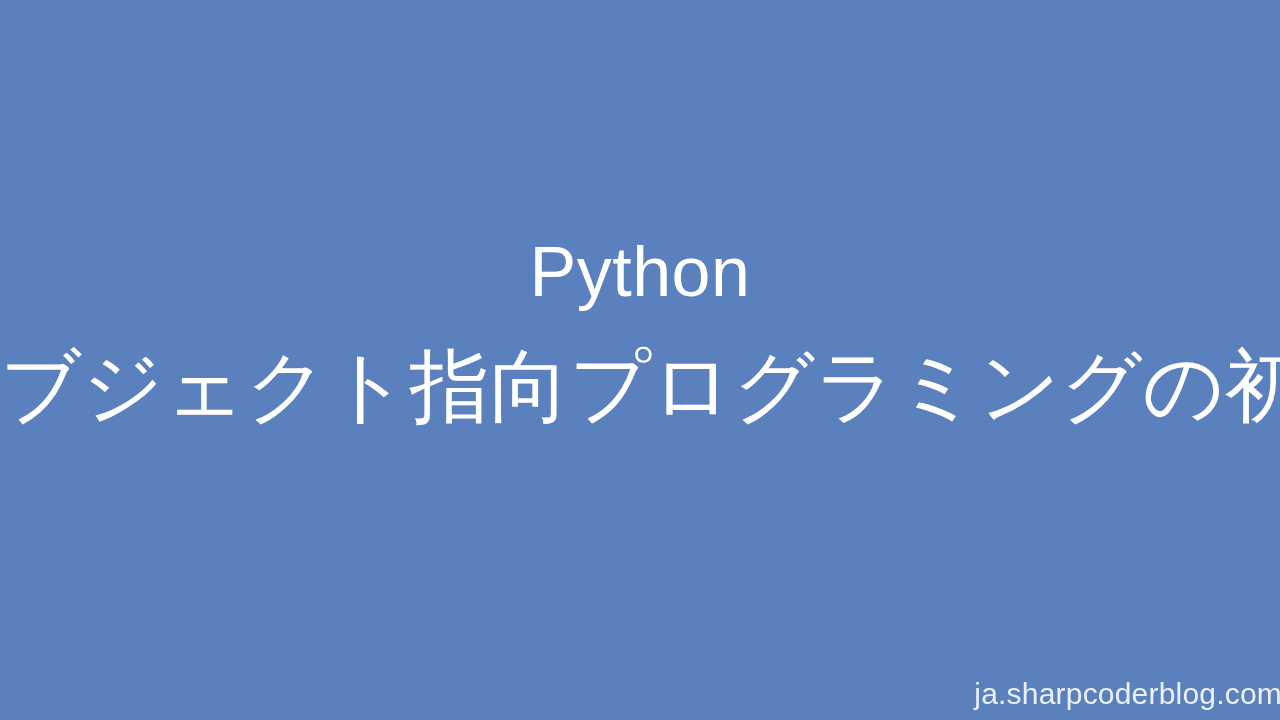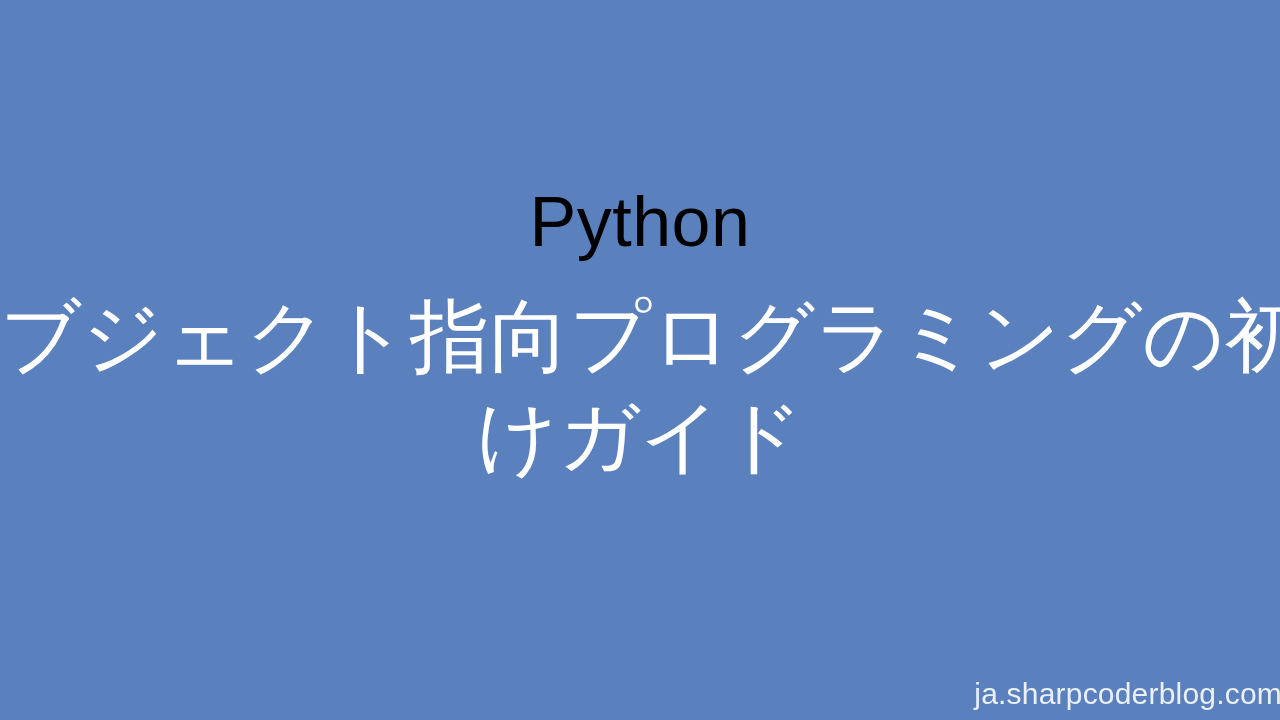--- a/index.html
+++ b/index.html
@@ -39,21 +39,21 @@
     box-sizing: border-box;
     text-align: center;
   }
 
   
   #title-primary {
     display: block;
     font-size: 70px;
     font-weight: 200;
     line-height: 1.0;
-    color: #000000;
+    color: #ffffff;
     letter-spacing: 0.5px;
     white-space: nowrap;
     -webkit-font-smoothing: antialiased;
     margin: 0 0 30px 0;
   }
 
   
   #title-secondary {
     display: block;
     font-size: 80px;
@@ -99,20 +99,19 @@
 <body>
 
 <div id="slide">
 
   <div id="title-block">
 
     <div id="title-primary">Python</div>
 
     <div id="title-secondary">
       <span class="subtitle-line" id="subtitle-line-overflow">ブジェクト指向プログラミングの初心者</span>
-      <span class="subtitle-line" id="subtitle-line-tail">けガイド</span>
     </div>
 
   </div>
 
   <div id="watermark">ja.sharpcoderblog.com</div>
 
 </div>
 
 </body></html>

